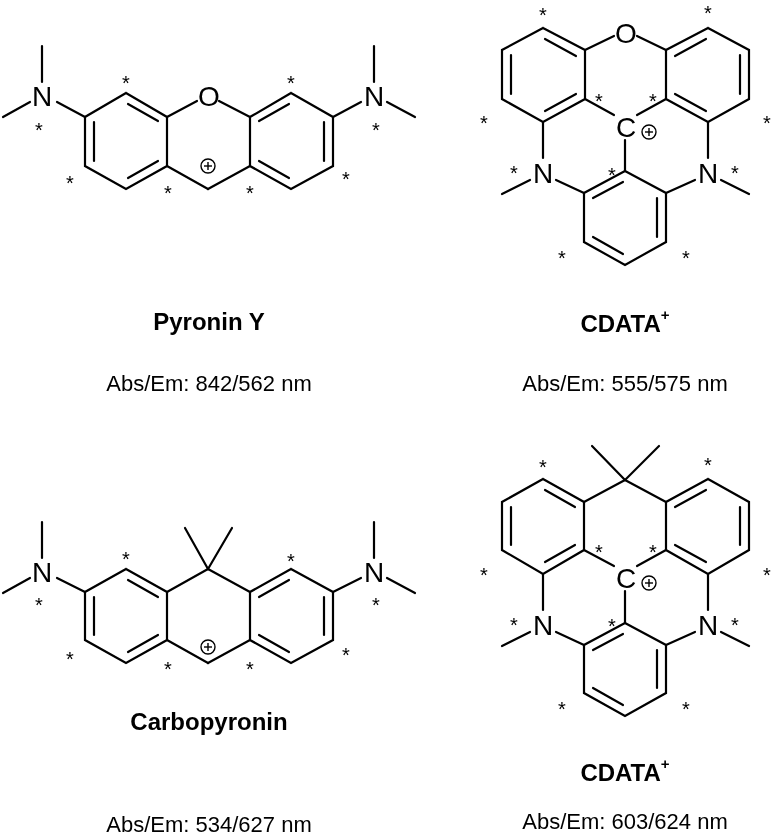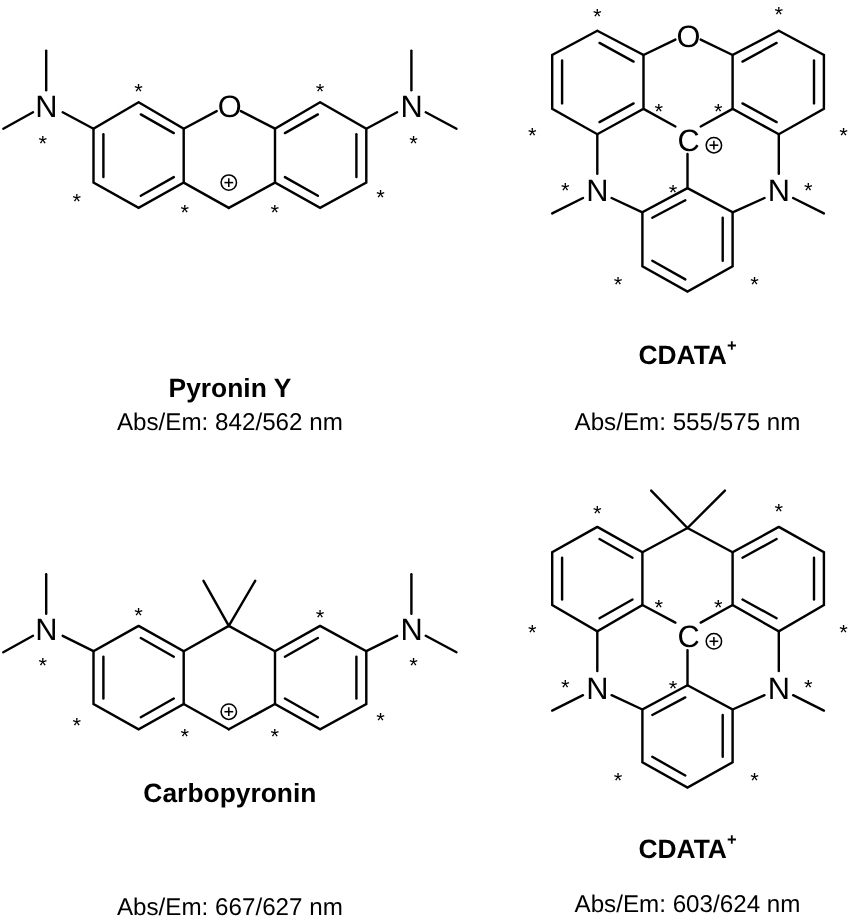--- a/index.html
+++ b/index.html
@@ -189,31 +189,31 @@
         <text class="star" x="649" y="559">*</text>
       <text class="star" x="510" y="632">*</text>
         <text class="star" x="731" y="632">*</text>
       <text class="star" x="608" y="633">*</text>
       <text class="star" x="558" y="716">*</text>
         <text class="star" x="682" y="716">*</text>
     </g>
   </g>
 </svg>
 
-<div class="name" style="left:59px;top:308px;margin-top:32px;">
+<div class="name" style="left:59px;top:308px;">
   <span>Pyronin Y</span><sup></sup>
 </div>
 <div class="absem" style="left:49px;top:371px;">Abs/Em: 842/562 nm</div>
 
 <div class="name" style="left:475px;top:310px;">
   <span>CDATA</span><sup>+</sup>
 </div>
 <div class="absem" style="left:465px;top:371px;">Abs/Em: 555/575 nm</div>
 
 <div class="name" style="left:59px;top:708px;">
   <span>Carbopyronin</span><sup></sup>
 </div>
-<div class="absem" style="left:49px;top:812px;">Abs/Em: 667/627 nm</div>
+<div class="absem" style="left:49px;top:812px;">Abs/Em: 534/627 nm</div>
 
 <div class="name" style="left:475px;top:759px;">
   <span>CDATA</span><sup>+</sup>
 </div>
 <div class="absem" style="left:465px;top:809px;">Abs/Em: 603/624 nm</div>
 
 </body></html>

